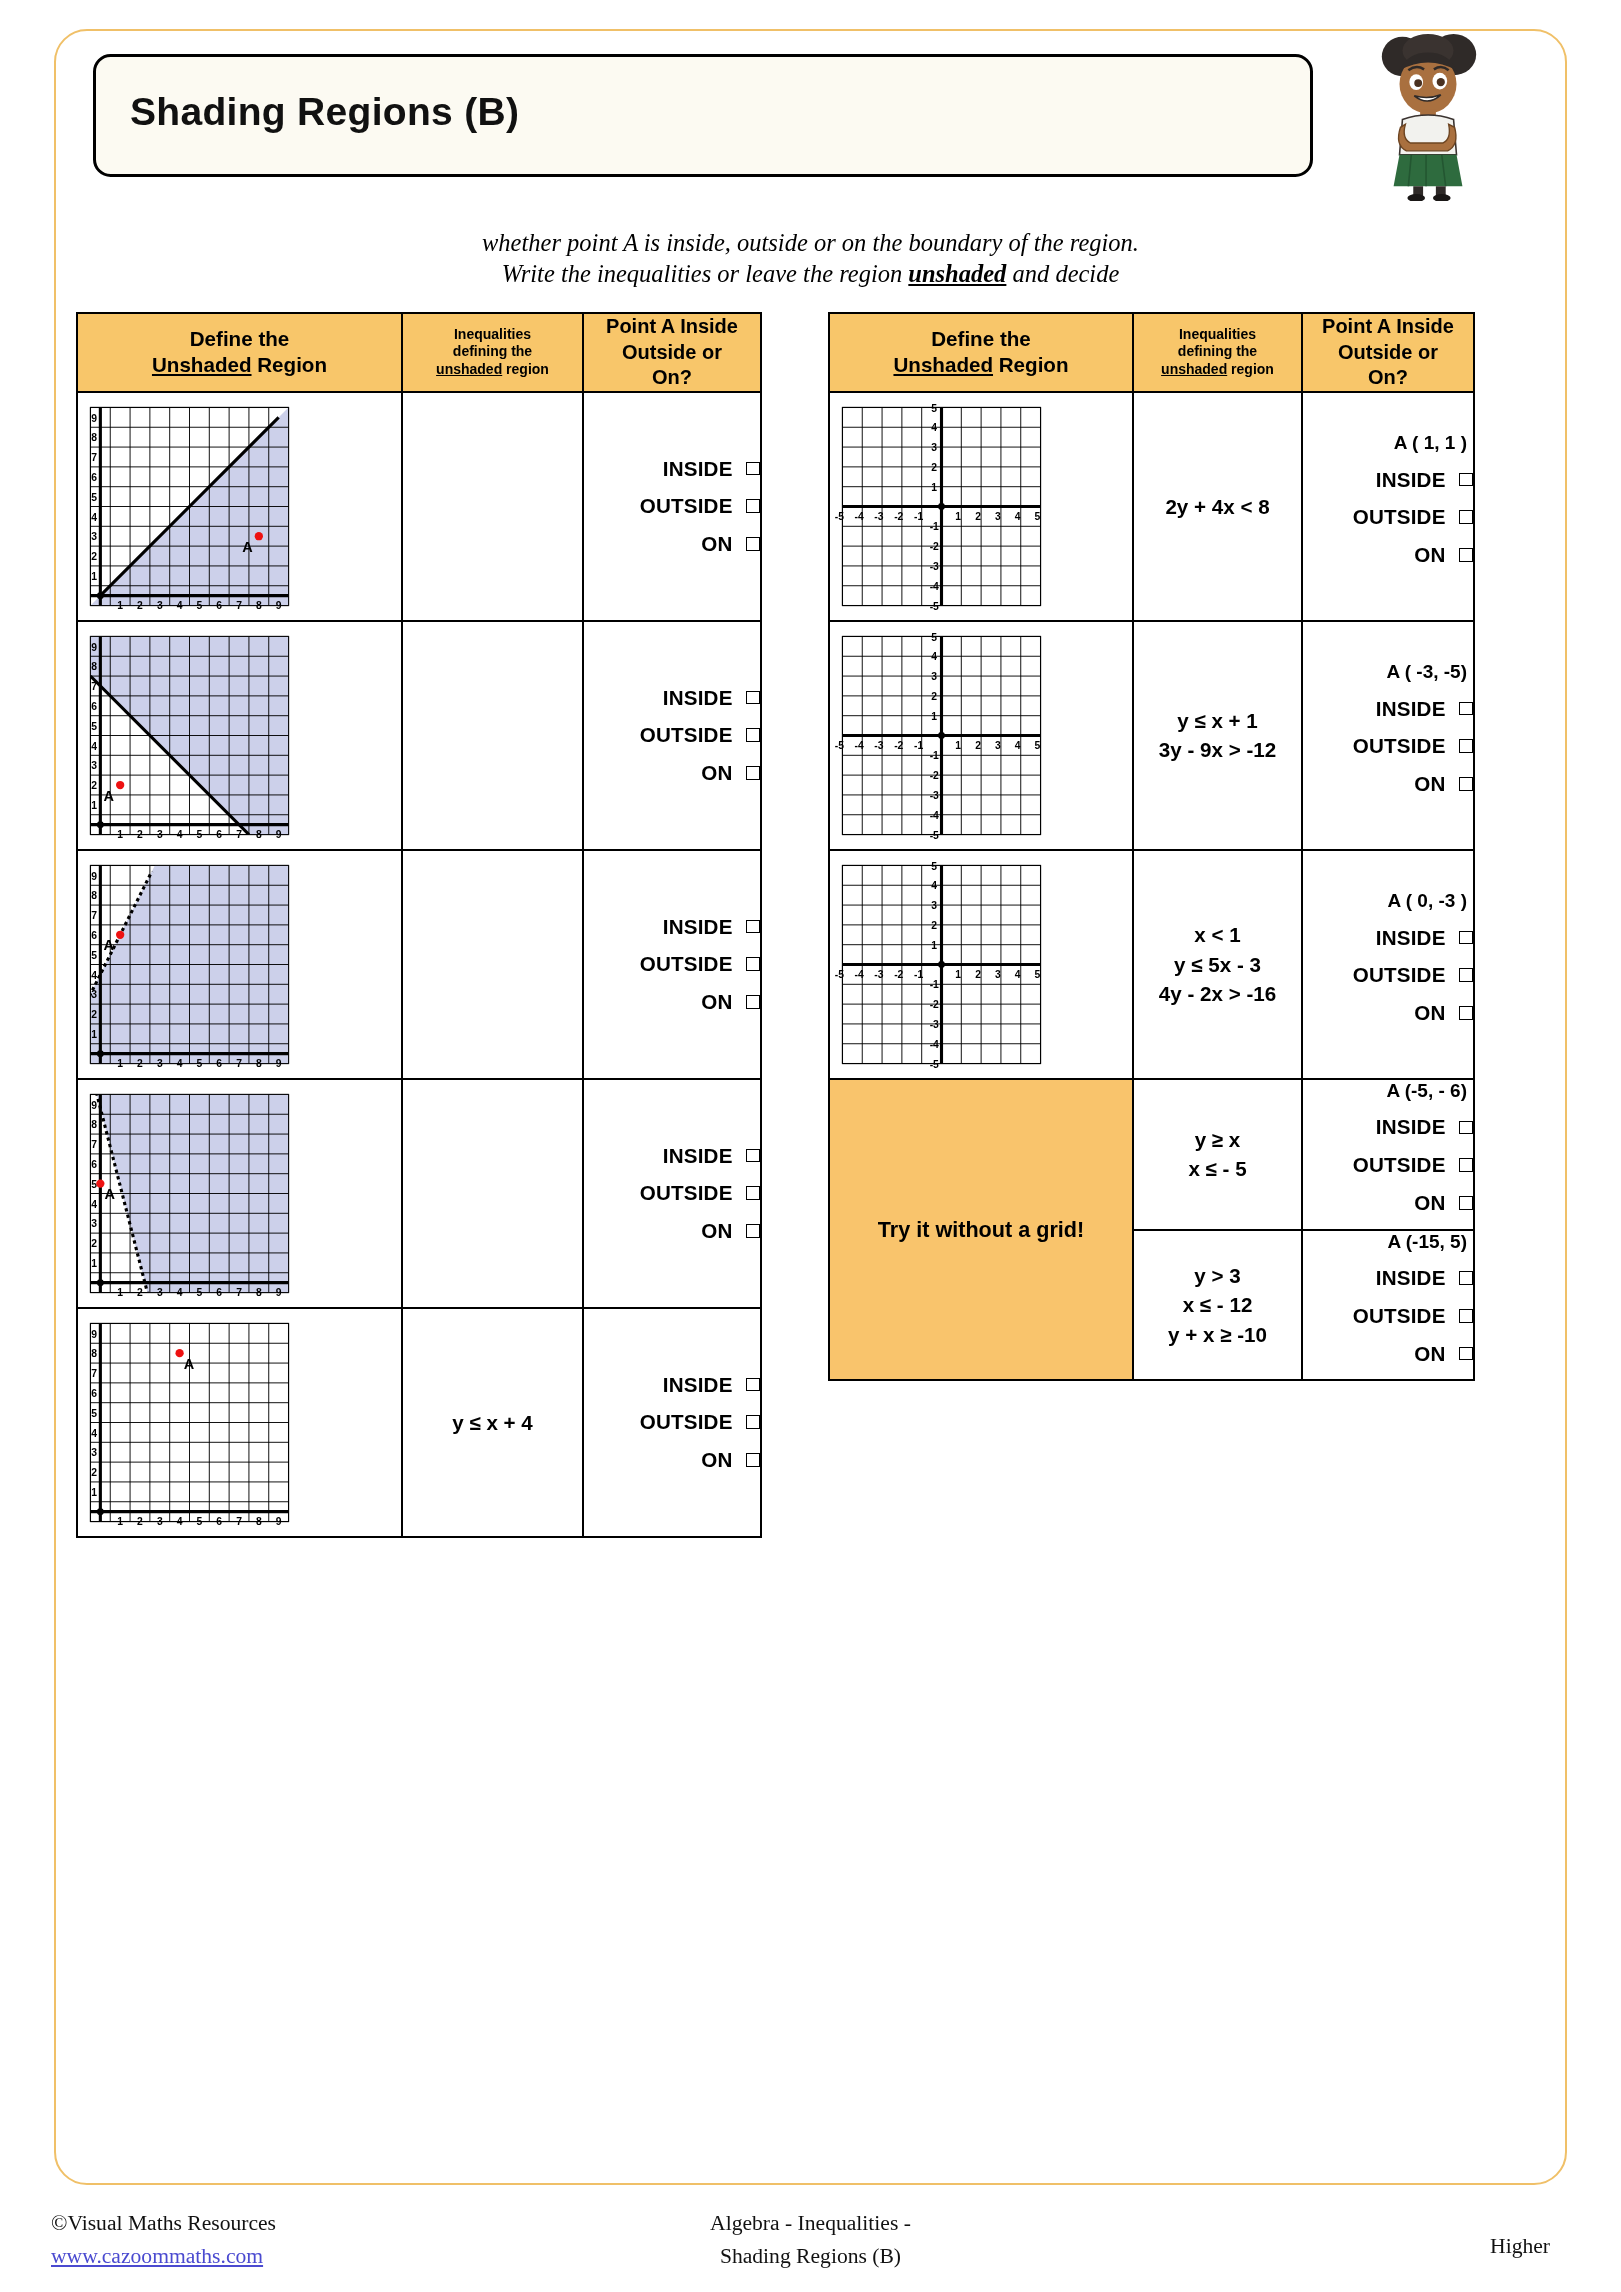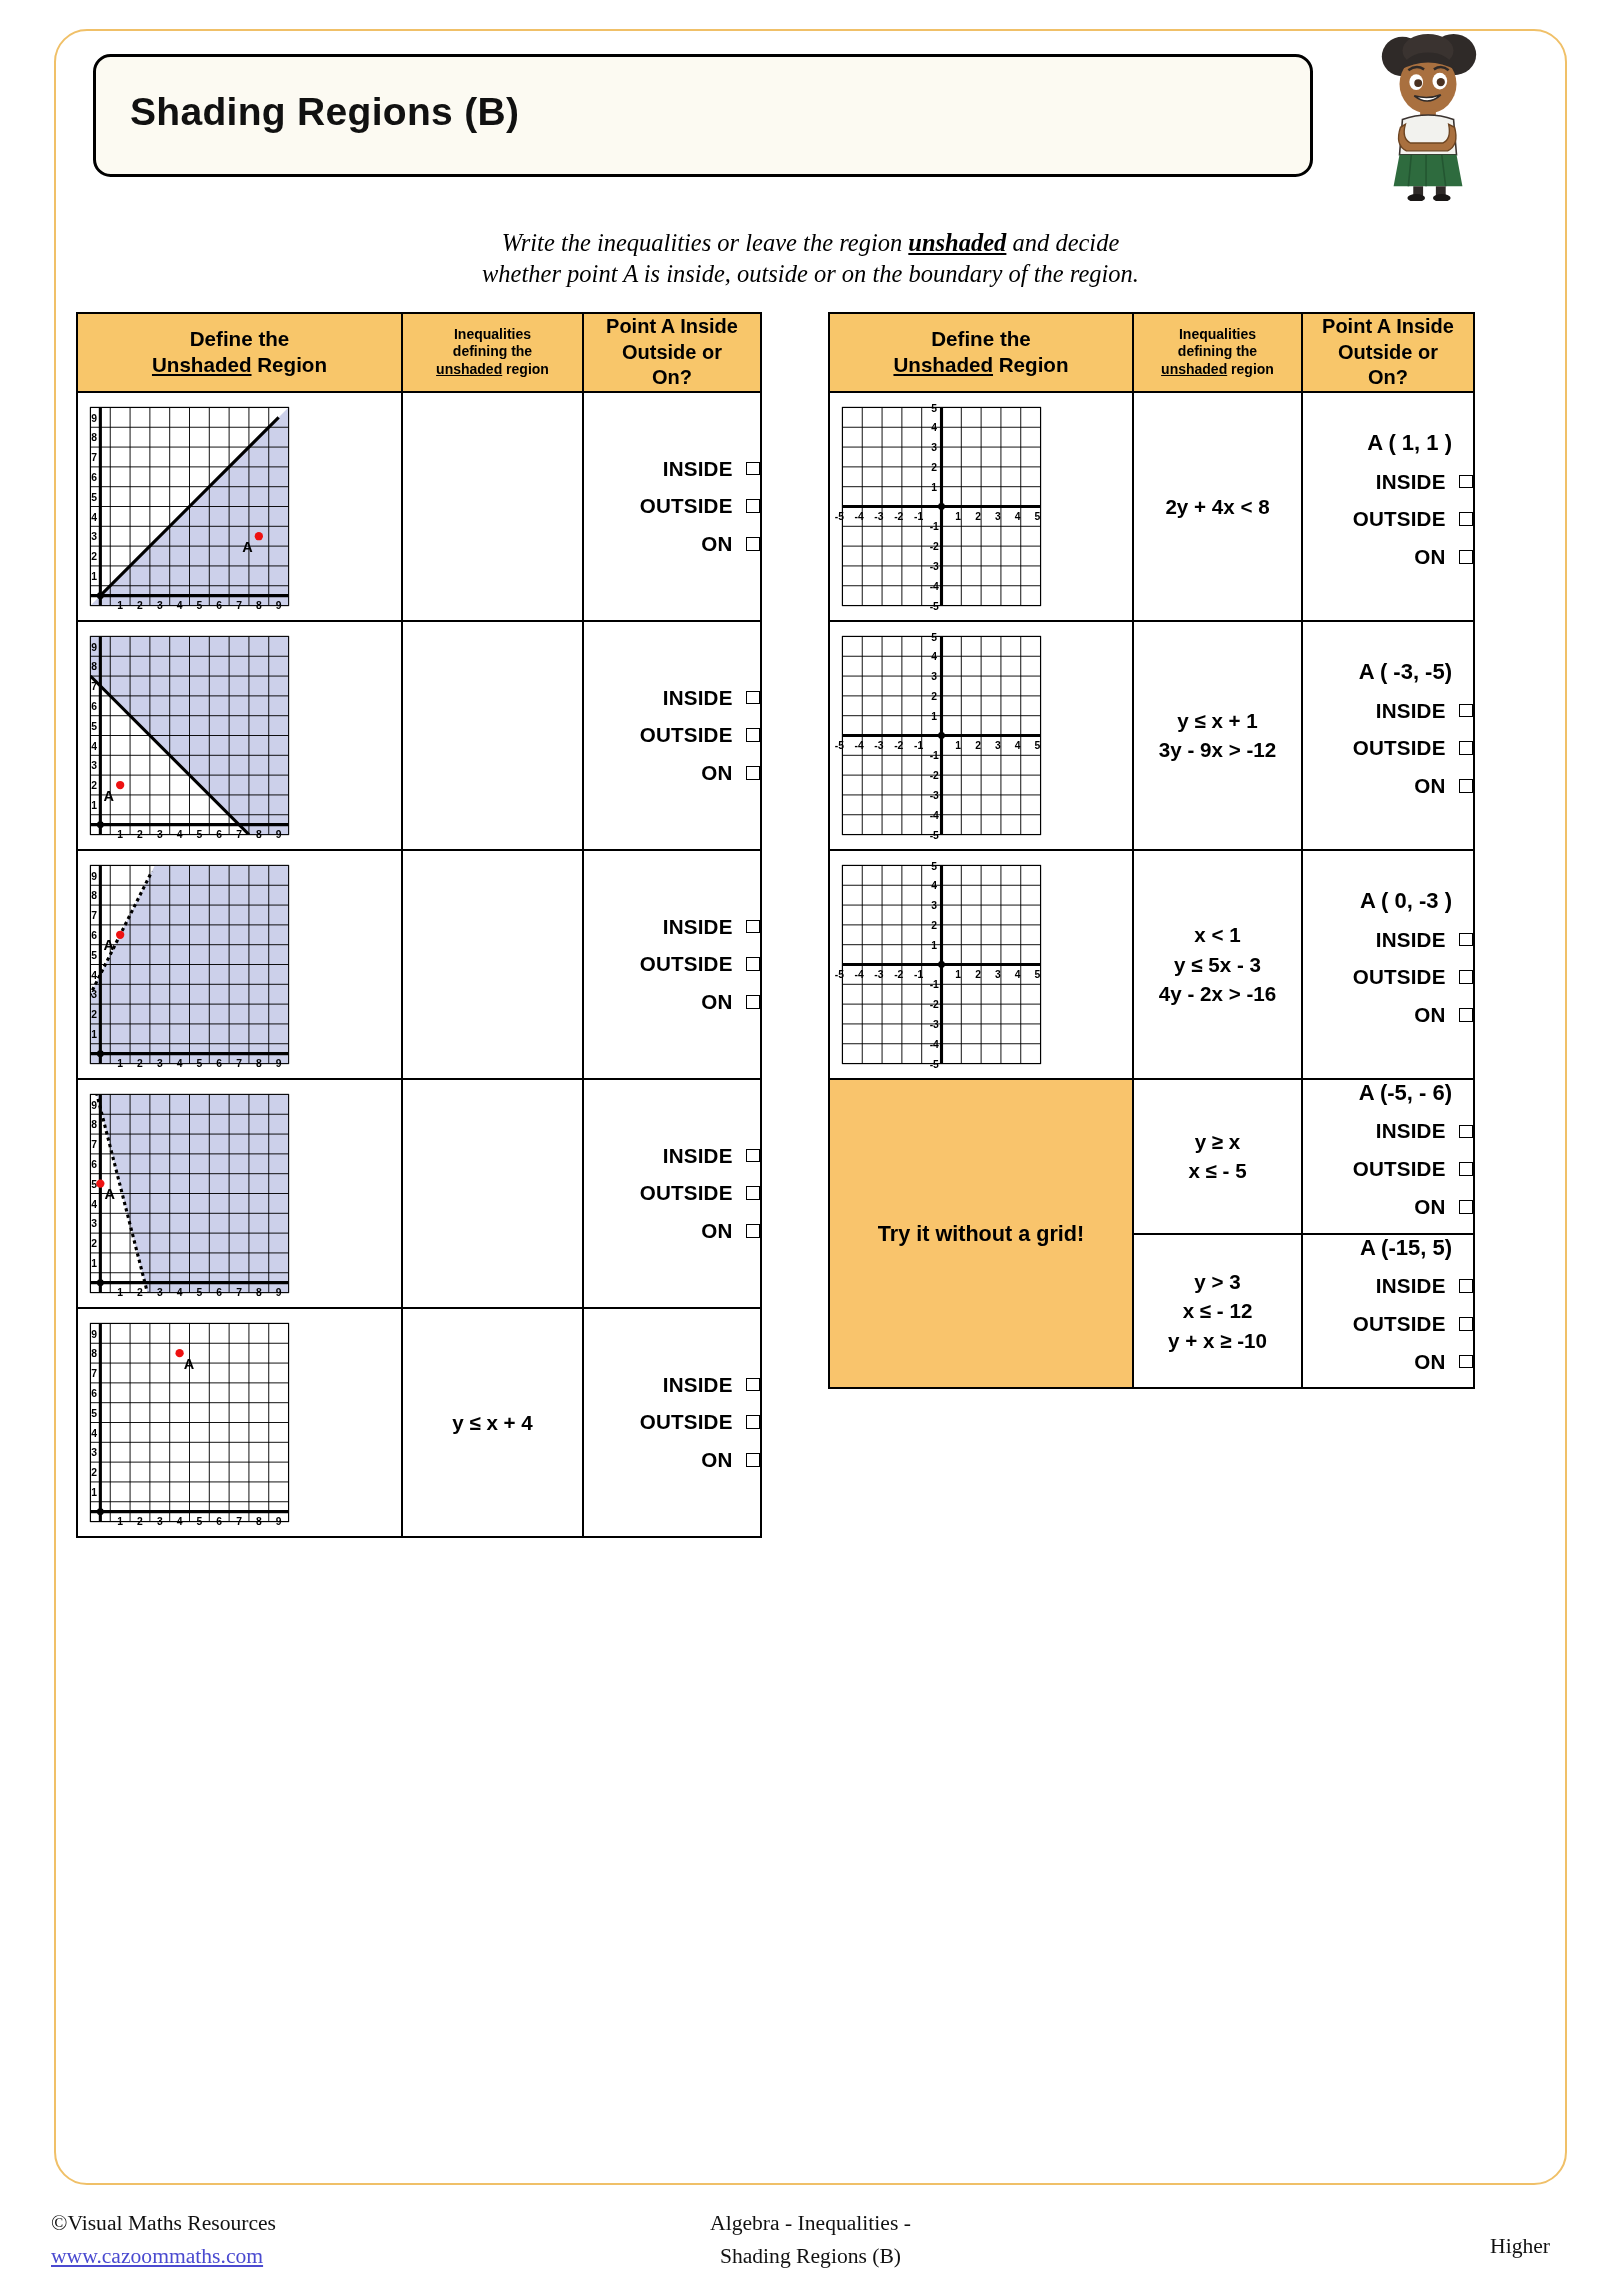--- a/index.html
+++ b/index.html
@@ -79,21 +79,21 @@
     font-weight:bold; line-height:1.28;
     padding:11.8px 3.9px;
   }
   th.h-main{ font-size:20.6px; }
   th.h-sub { font-size:14px; }
   th.h-pt  { font-size:20px; }
   u{ text-decoration:underline; }
   .graph-cell{ height:229px; text-align:center; }
   .ineq-cell{ text-align:center; font-size:20.6px; font-weight:bold; line-height:1.42; color:#000;}
   .ans-cell{ padding:0 17.6px 0 0; }
-  .ptlabel{ text-align:right; font-size:22px; font-weight:bold; padding-right:21px; margin-bottom:13.7px;}
+  .ptlabel{ text-align:right; font-size:19px; font-weight:bold; padding-right:6px; margin-bottom:13.7px;}
   .opt{ display:flex; justify-content:flex-end; align-items:center; gap:13.7px; margin:13.7px 0; }
   .opt .lab{ font-size:20.6px; font-weight:bold; letter-spacing:0.2px; }
   .chk{ width:13.7px;height:13.7px;border:1.8px solid #000; background:#fff; display:inline-block; }
   .trycell{
     background:#f9c46c; text-align:center;
     font-size:21.6px; font-weight:bold; color:#000;
   }
   
   .footer{
     position:absolute; left:0; top:2207px; width:1621px; height:78px;
@@ -144,24 +144,24 @@
     <path d="M45 128 l-3 32 M60 128 l0 32 M76 128 l4 32" stroke="#235631" stroke-width="1.6"></path>
 
     <rect x="47" y="160" width="10" height="12" fill="#2f2a28"></rect>
     <rect x="70" y="160" width="10" height="12" fill="#2f2a28"></rect>
     <ellipse cx="50" cy="172" rx="9" ry="4" fill="#1a1716"></ellipse>
     <ellipse cx="76" cy="172" rx="9" ry="4" fill="#1a1716"></ellipse>
   </svg>
 </div>
 
 <div class="instructions">
+  <div>whether point A is inside, outside or on the boundary of the region.</div>
   <div>
     <span>Write the inequalities or leave the region </span><u>unshaded</u><span> and decide</span>
   </div>
-  <div>whether point A is inside, outside or on the boundary of the region.</div>
 </div>
 
 <div class="tables">
 
   <table class="tbl left">
     <colgroup>
         <col class="c1">
         <col class="c2">
         <col class="c3">
       </colgroup>

